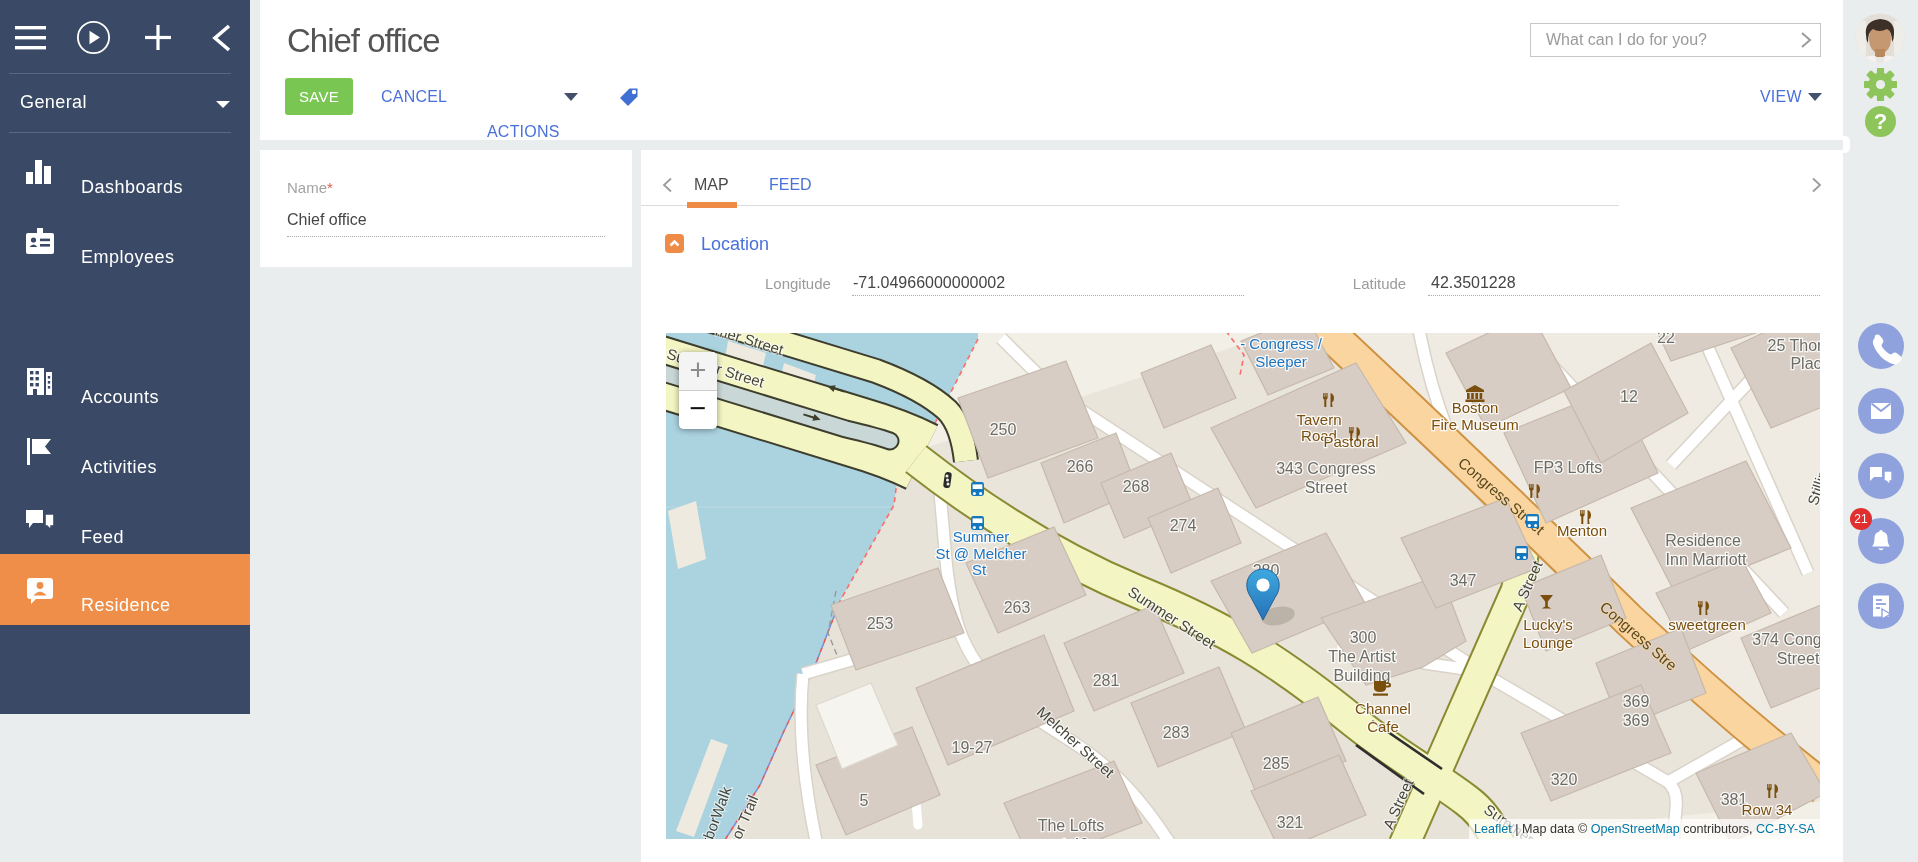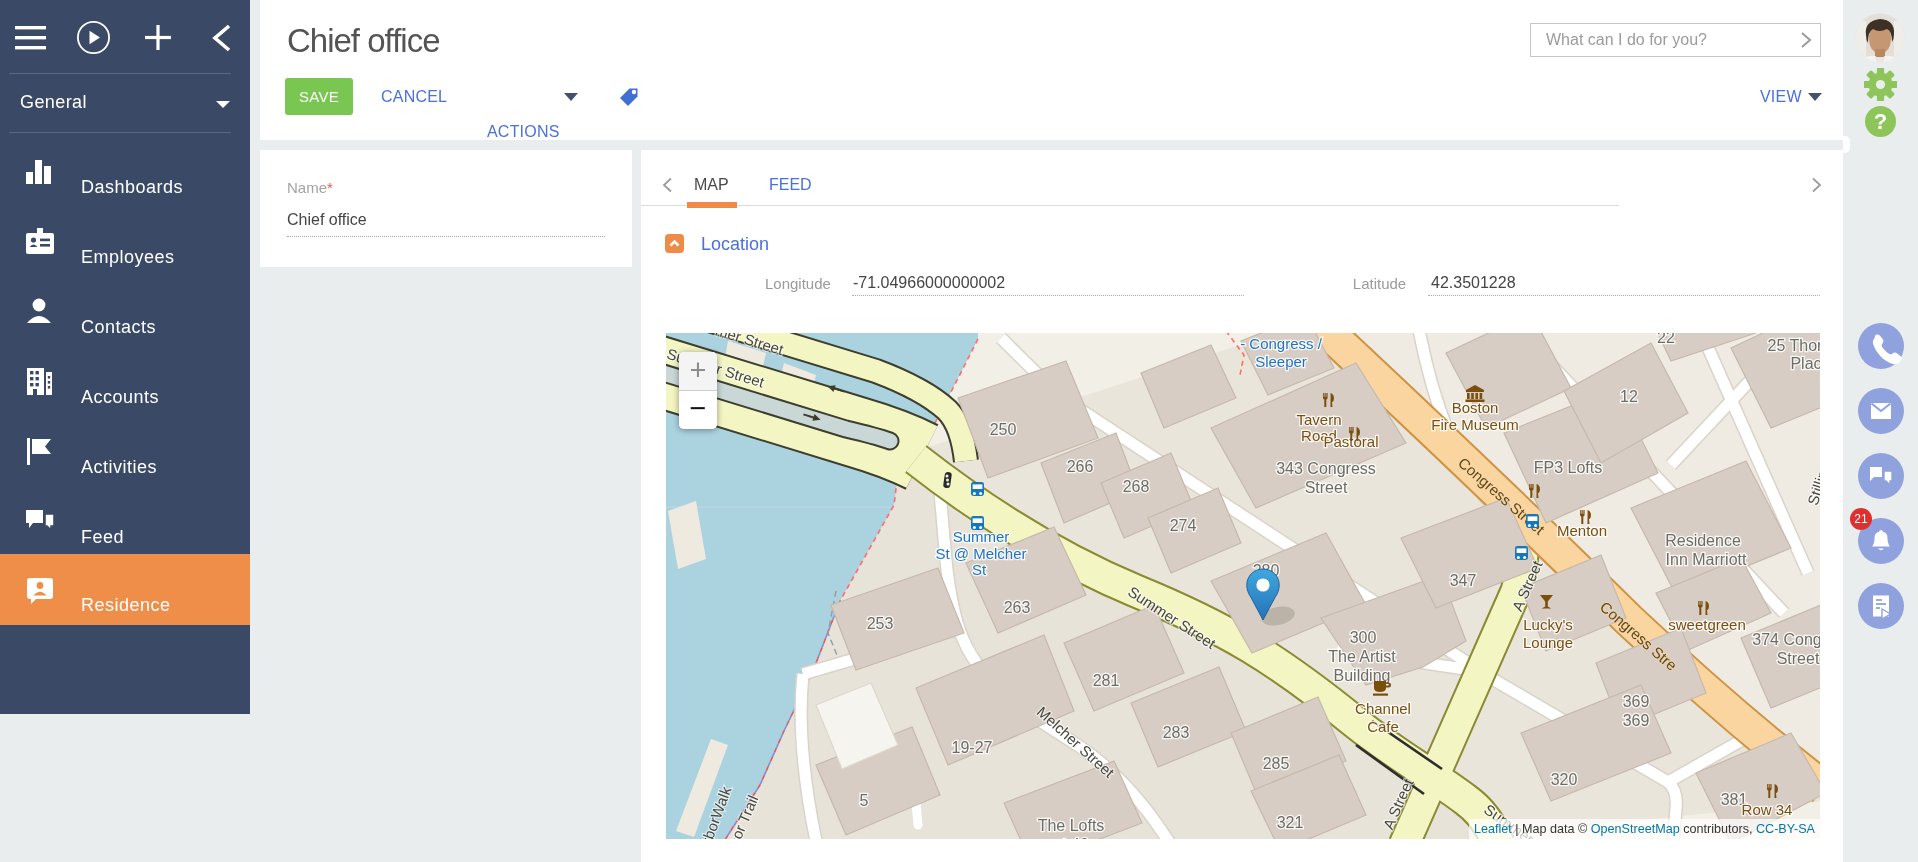--- a/index.html
+++ b/index.html
@@ -92,27 +92,20 @@
   <div class="mitem" style="top:206px">
     <svg width="32" height="32" viewBox="0 0 32 32">
       <rect x="13" y="2" width="6" height="7" fill="#fff"></rect>
       <rect x="2" y="7" width="28" height="21" rx="2" fill="#fff"></rect>
       <circle cx="9.5" cy="14" r="2.6" fill="#3A4A66"></circle>
       <path d="M5.5 21 q4 -5 8 0 z" fill="#3A4A66"></path>
       <rect x="16" y="12.6" width="10" height="2.6" fill="#3A4A66"></rect>
       <rect x="16" y="18" width="10" height="2.6" fill="#3A4A66"></rect>
     </svg>
     <span class="txt">Employees</span>
-  </div>
-  <div class="mitem" style="top:276px">
-    <svg width="30" height="30" viewBox="0 0 30 30">
-      <circle cx="15" cy="9" r="6.4" fill="#fff"></circle>
-      <path d="M3 27 q12 -14 24 0 z" fill="#fff"></path>
-    </svg>
-    <span class="txt">Contacts</span>
   </div>
   <div class="mitem" style="top:346px">
     <svg width="30" height="30" viewBox="0 0 30 30">
       <rect x="3" y="2" width="17" height="27" fill="#fff"></rect>
       <rect x="22" y="6" width="6" height="23" fill="#fff"></rect>
       <g fill="#3A4A66">
         <rect x="6" y="5" width="3.4" height="3.4"></rect>
           <rect x="11.5" y="5" width="3.4" height="3.4"></rect>
         <rect x="6" y="11" width="3.4" height="3.4"></rect>
           <rect x="11.5" y="11" width="3.4" height="3.4"></rect>

